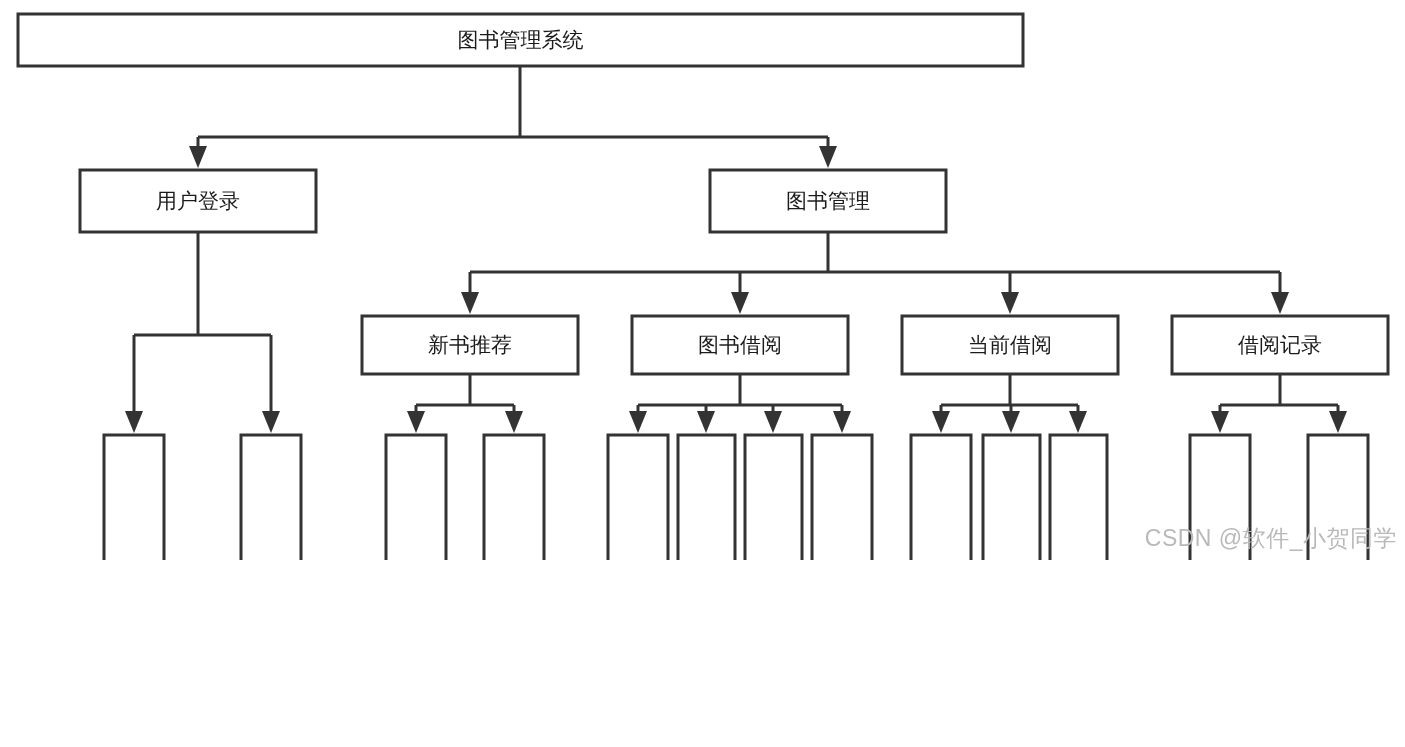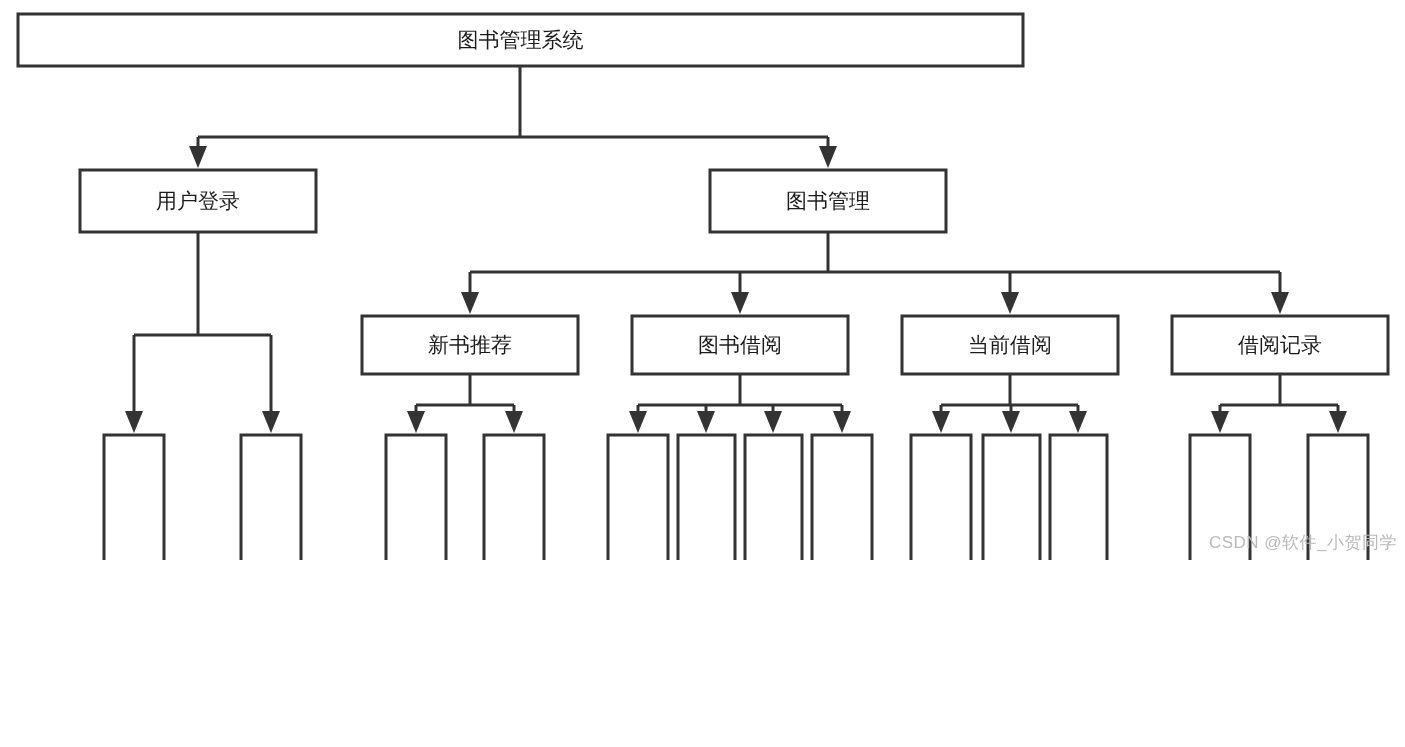--- a/index.html
+++ b/index.html
@@ -64,21 +64,21 @@
     letter-spacing: 2px;
     color: #1b1b1b;
     white-space: nowrap;
     text-align: center;
   }
   .watermark {
     position: absolute;
     right: 8px;
     bottom: 6px;
     font-family: "Liberation Sans", "DejaVu Sans", sans-serif;
-    font-size: 17px;
+    font-size: 23px;
     color: #b9b9b9;
     letter-spacing: 0.5px;
     white-space: nowrap;
   }
 </style>
 </head>
 <body>
 
 <div id="diagram-root">
 

